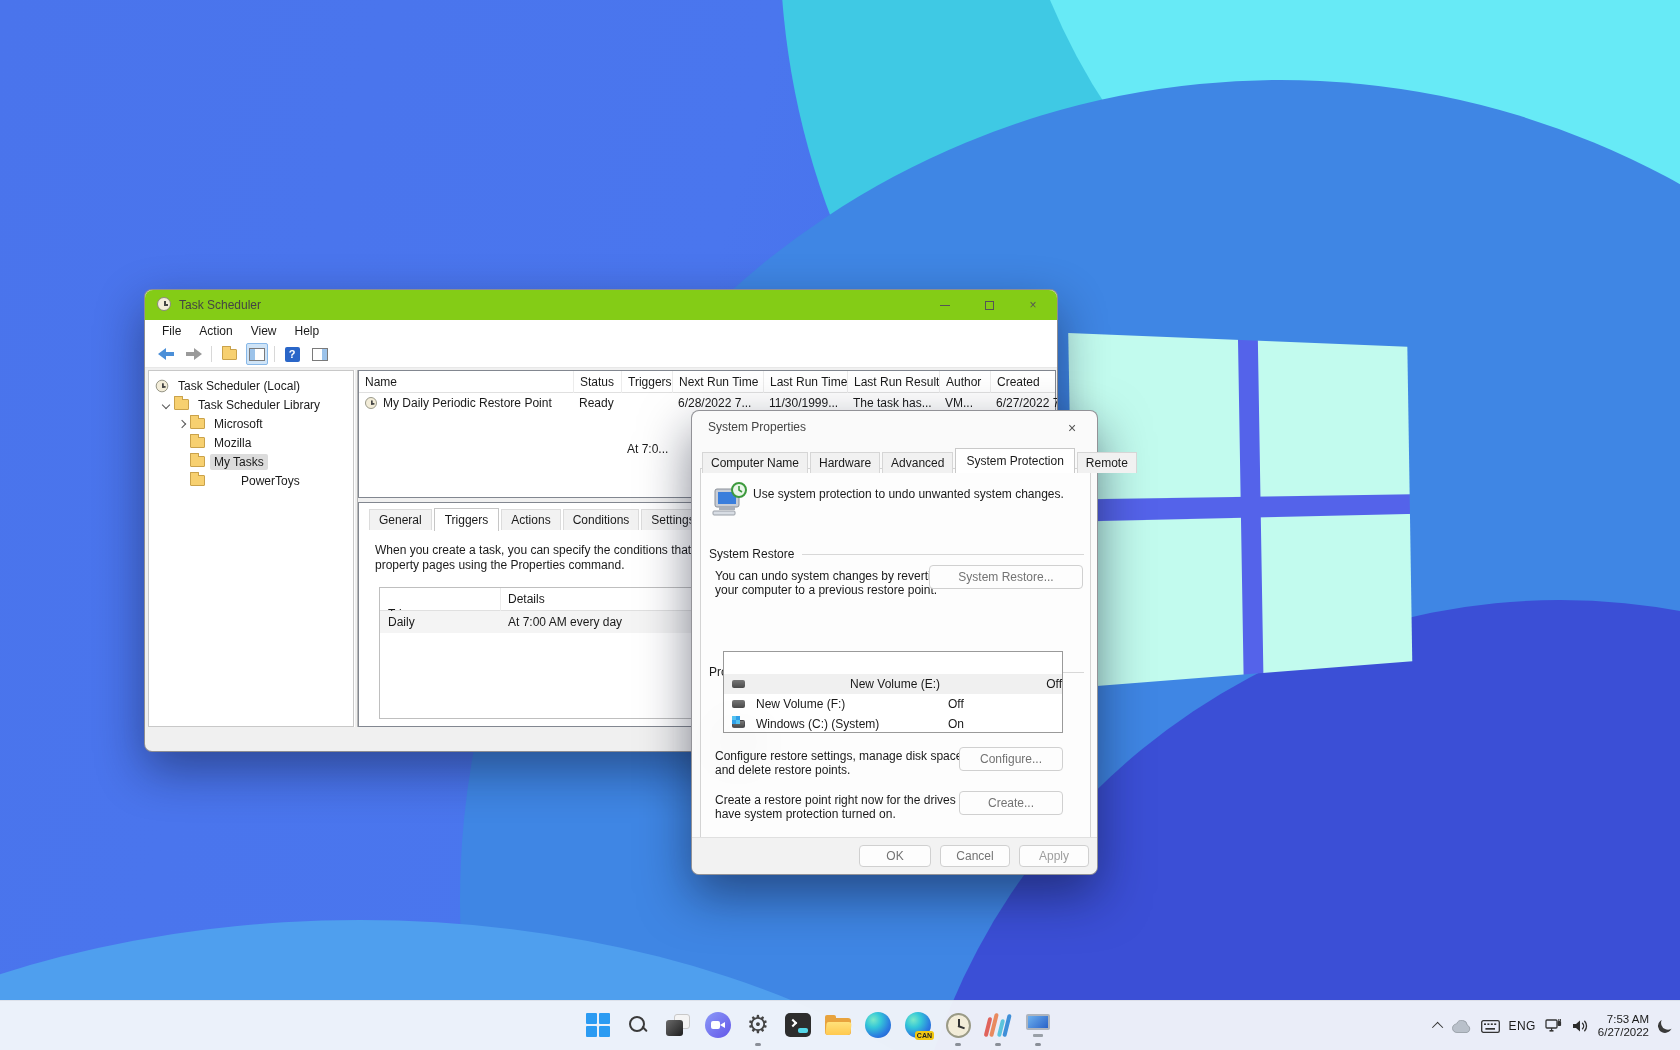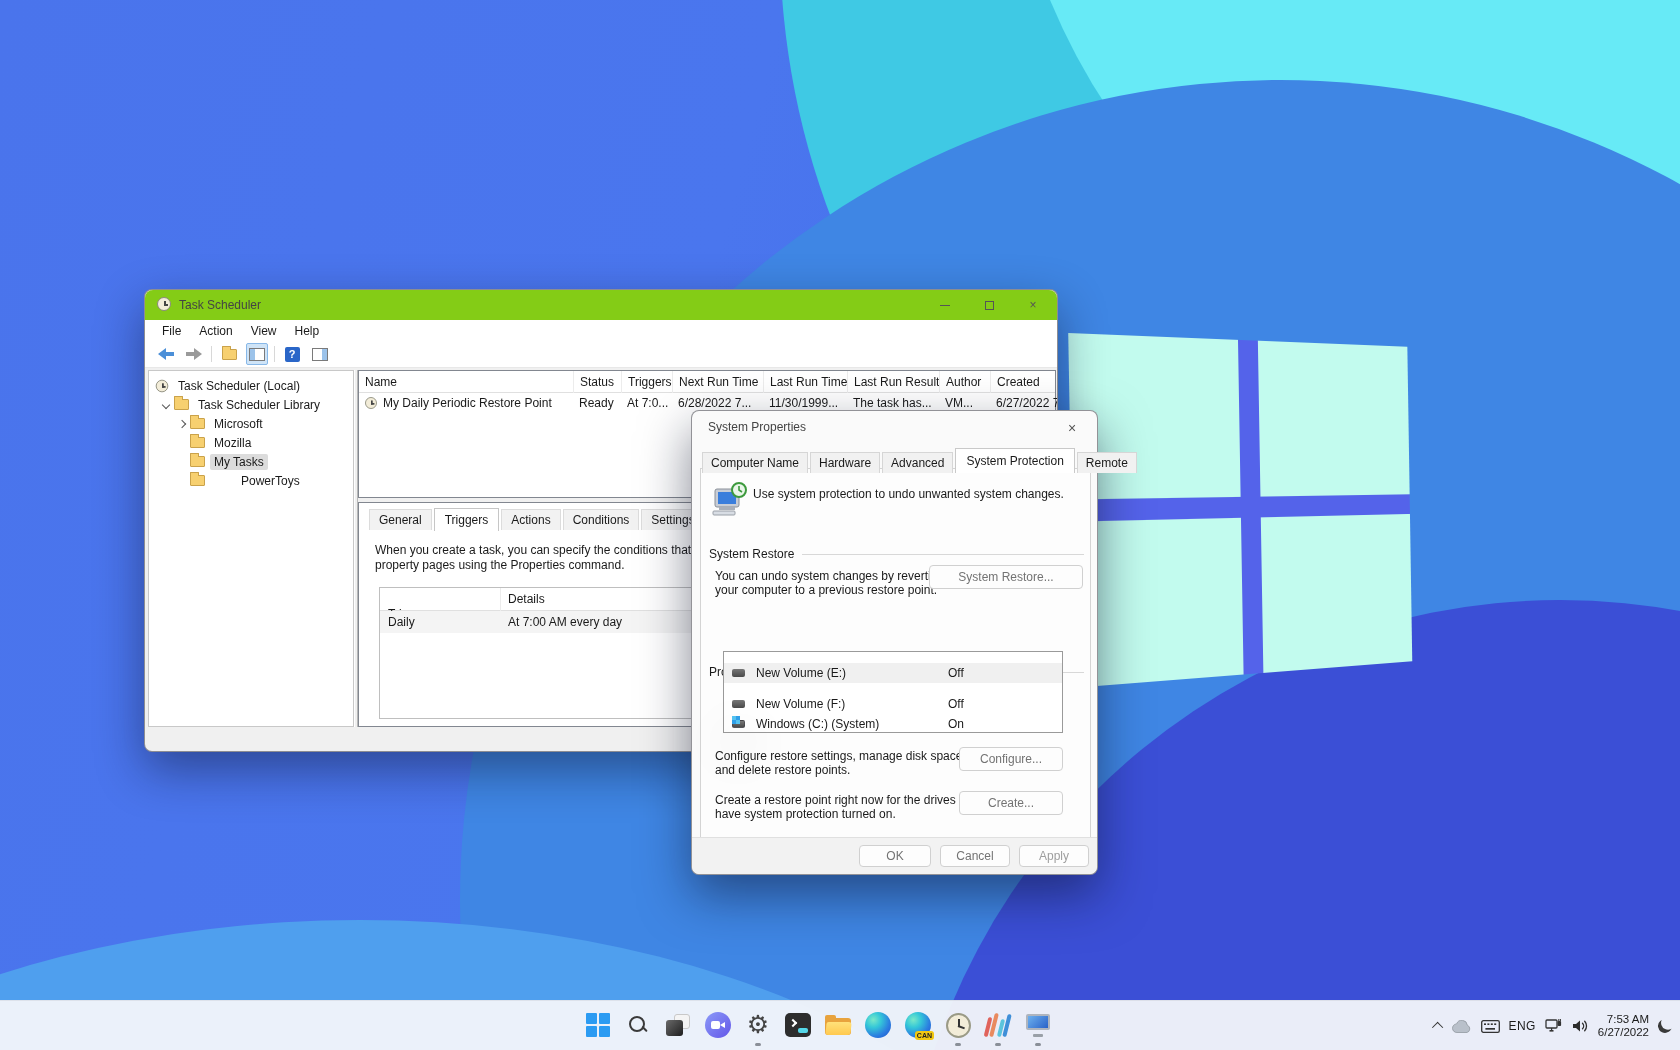--- a/index.html
+++ b/index.html
@@ -255,21 +255,21 @@
         <div class="hcell" style="left:313px;width:91px;">Next Run Time</div>
         <div class="hcell" style="left:404px;width:84px;">Last Run Time</div>
         <div class="hcell" style="left:488px;width:92px;">Last Run Result</div>
         <div class="hcell" style="left:580px;width:51px;">Author</div>
         <div class="hcell" style="left:631px;width:67px;">Created</div>
       </div>
       <div class="lrow">
         <span class="clock-ico" style="position:absolute;left:5px;top:3px;transform:scale(.85);"></span>
         <div class="rcell" style="left:18px;width:196px;">My Daily Periodic Restore Point</div>
         <div class="rcell" style="left:214px;width:48px;">Ready</div>
-        <div class="rcell" style="left:262px;width:51px;">At 7:0...</div>
+        <div class="rcell" style="left:262px;width:51px;margin-top:46px;">At 7:0...</div>
         <div class="rcell" style="left:313px;width:91px;">6/28/2022 7...</div>
         <div class="rcell" style="left:404px;width:84px;">11/30/1999...</div>
         <div class="rcell" style="left:488px;width:92px;">The task has...</div>
         <div class="rcell" style="left:580px;width:51px;">VM...</div>
         <div class="rcell" style="left:631px;width:67px;">6/27/2022 7...</div>
       </div>
     </div>
 
     <div class="botpane">
       <div class="dtabs">
@@ -332,21 +332,21 @@
         <div>your computer to a previous restore point.</div>
       </div>
       <div class="dlgbtn btnish" style="left:228px;top:96px;width:154px;">System Restore...</div>
 
       <div class="group" style="top:162px;margin-top:34px;">
         <span>Protection Settings</span>
         <span class="gline"></span>
       </div>
 
       <div class="ptable">
-        <div class="prow hl" style="top:11px;">
+        <div class="prow hl" style="top:22px;text-align:right;">
           <span class="drive-ico"></span>
           <div class="pcell" style="left:24px;width:192px;">New Volume (E:)</div>
           <div class="pcell" style="left:216px;width:122px;">Off</div>
         </div>
         <div class="prow" style="top:42px;">
           <span class="drive-ico"></span>
           <div class="pcell" style="left:24px;width:192px;">New Volume (F:)</div>
           <div class="pcell" style="left:216px;width:122px;">Off</div>
         </div>
         <div class="prow" style="top:62px;">

